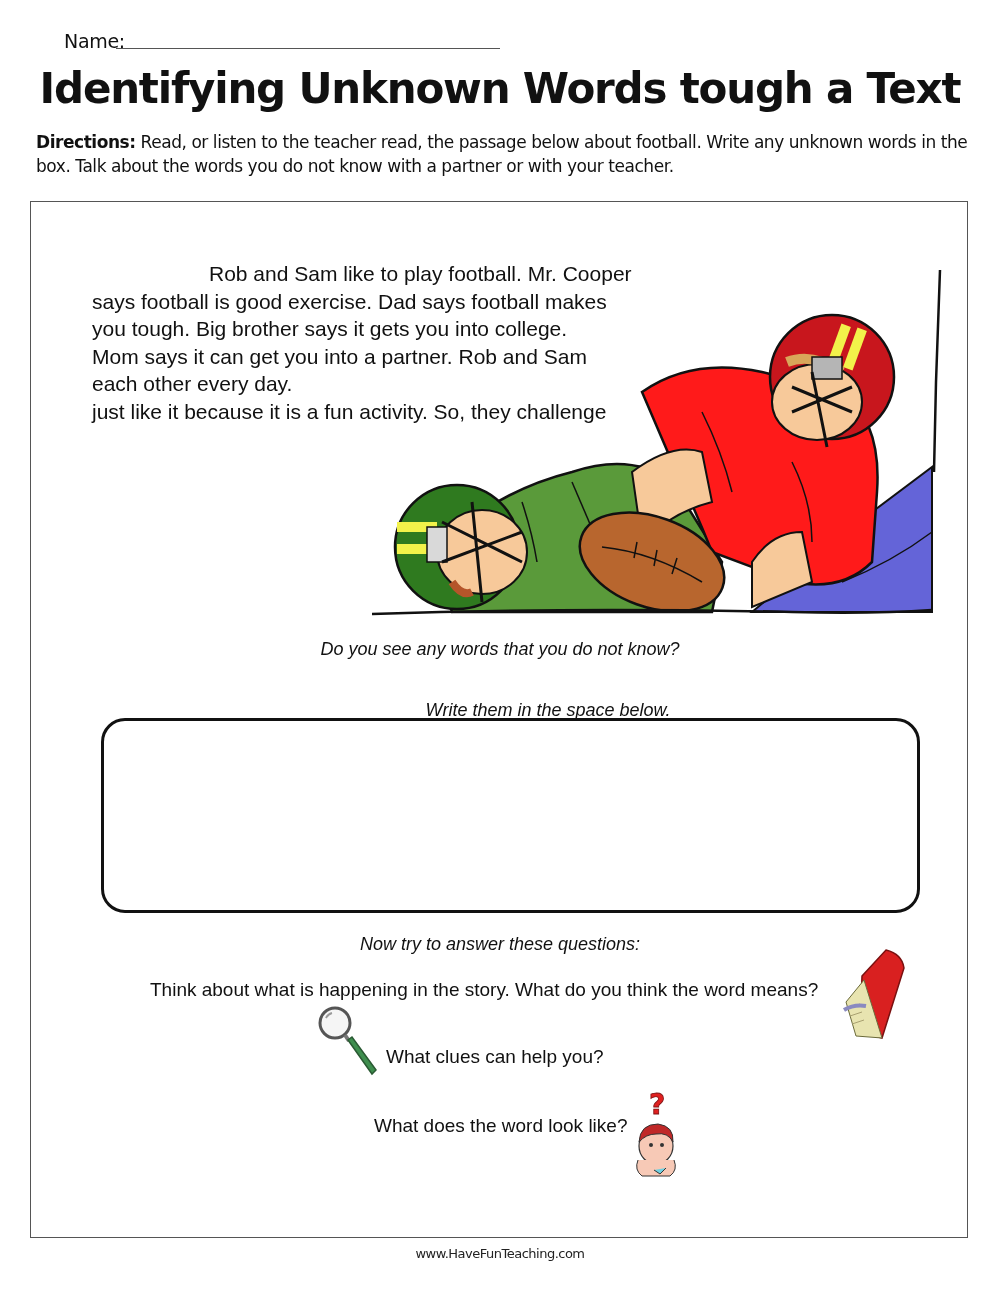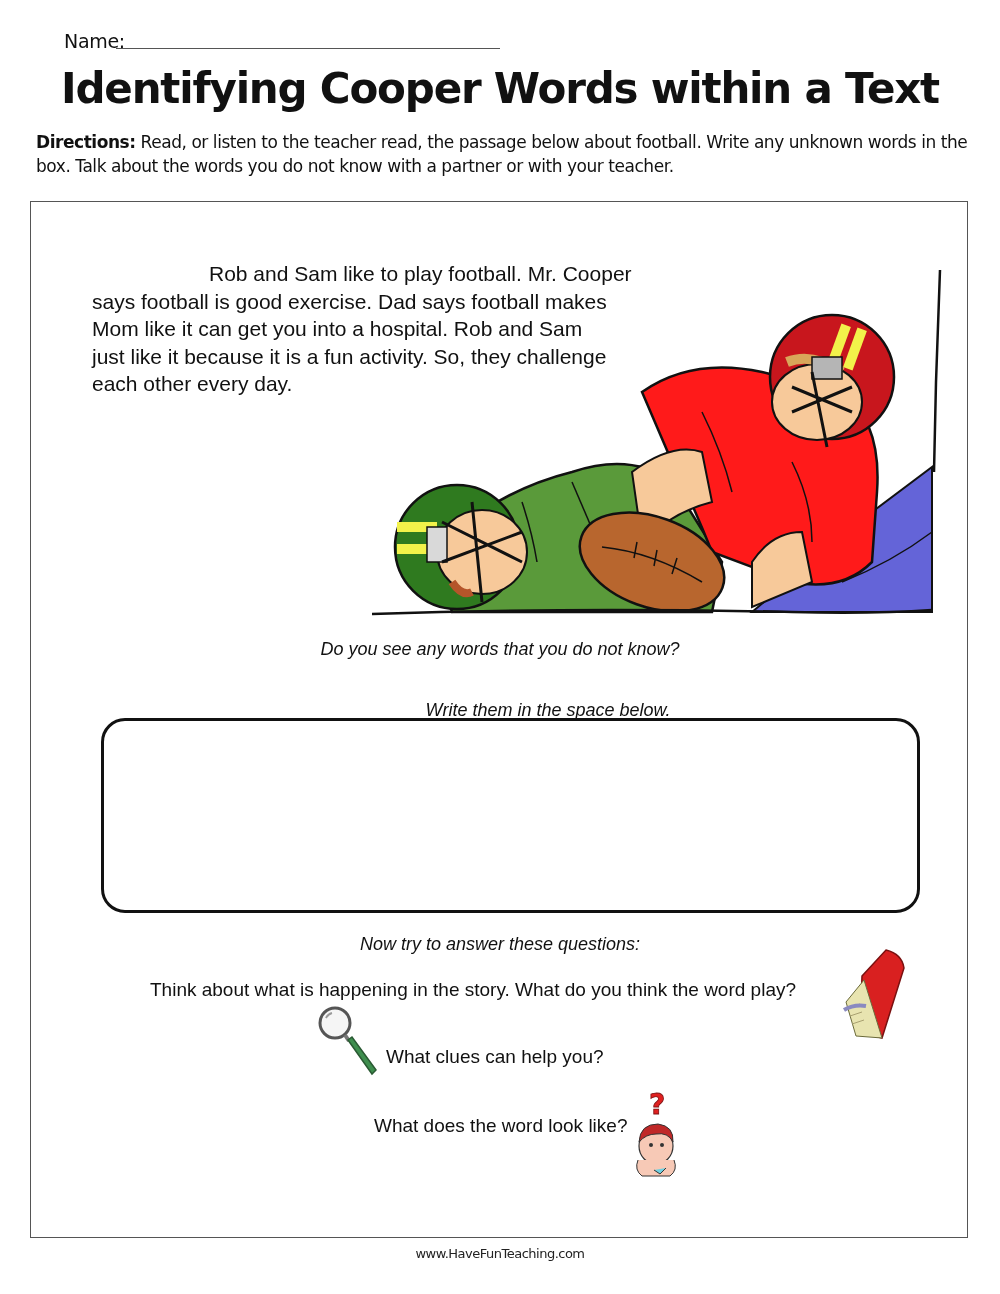--- a/index.html
+++ b/index.html
@@ -18,34 +18,35 @@
   .answer-box { left:101px; top:718px; width:819px; height:195px; border:3px solid #111; border-radius:24px; box-sizing:border-box; background:#fff; }
   .q { font-family:"Liberation Sans", sans-serif; font-size:19px; color:#111; white-space:nowrap; }
   .footer { left:0; top:1246px; width:1000px; text-align:center; font-family:"DejaVu Sans", sans-serif; font-size:13px; letter-spacing:-0.5px; color:#222; }
 </style>
 </head>
 <body>
 
 <div class="abs name-label">Name:</div>
 <div class="abs name-line"></div>
 
-<div class="abs title">Identifying Cooper Words within a Text</div>
+<div class="abs title">Identifying Unknown Words tough a Text</div>
 
 <div class="abs directions">
   <b>Directions:</b><span> Read, or listen to the teacher read, the passage below about football. Write any unknown words in the box. Talk about the words you do not know with a partner or with your teacher.</span>
 </div>
 
 <div class="abs frame"></div>
 
 <div class="abs passage">
   <div><span class="indent"></span><span>Rob and Sam like to play football.  Mr. Cooper</span></div>
   <div>says football is good exercise.  Dad says football makes</div>
-  <div>Mom like it can get you into a hospital.  Rob and Sam</div>
+  <div>you tough.   Big brother says it gets you into college.</div>
+  <div>Mom says it can get you into a partner.  Rob and Sam</div>
+  <div>each other every day.</div>
   <div>just like it because it is a fun activity.  So, they challenge</div>
-  <div>each other every day.</div>
 </div>
 
 <svg class="abs illus" viewBox="0 0 580 360" xmlns="http://www.w3.org/2000/svg">
 
   <path d="M568 8 L564 120 L562 210" stroke="#111" stroke-width="2.5" fill="none"></path>
 
   <path d="M380 350 L440 300 L500 250 L560 205 L560 350 Z" fill="#6464d8" stroke="#111" stroke-width="2"></path>
   <path d="M470 320 Q520 300 560 270" stroke="#111" stroke-width="1.5" fill="none"></path>
 
   <path d="M60 290 Q120 230 200 210 Q260 190 300 220 L350 300 L340 350 L80 350 Z" fill="#5a9a3a" stroke="#111" stroke-width="2.5"></path>
@@ -82,21 +83,21 @@
   <path d="M0 352 Q200 345 420 350 Q500 352 560 348" stroke="#111" stroke-width="2.5" fill="none"></path>
 </svg>
 
 <div class="abs prompt" style="top:639px;">Do you see any words that you do not know?</div>
 <div class="abs prompt" style="top:700px;padding-left:48px;">Write them in the space below.</div>
 
 <div class="abs answer-box"></div>
 
 <div class="abs prompt" style="top:934px;">Now try to answer these questions:</div>
 
-<div class="abs q" style="left:150px; top:979px;">Think about what is happening in the story.   What do you think the word play?</div>
+<div class="abs q" style="left:150px; top:979px;">Think about what is happening in the story.   What do you think the word means?</div>
 <svg class="abs" style="left:842px; top:946px;" width="64" height="98" viewBox="0 0 64 98">
   <path d="M20 30 L44 4 Q60 8 62 22 L40 92 L18 86 Z" fill="#d92020" stroke="#7a1010" stroke-width="1.5"></path>
   <path d="M4 56 L22 34 L40 92 L14 90 Z" fill="#e8e4b0" stroke="#6a6a3a" stroke-width="1"></path>
   <path d="M8 62 L18 58 M8 70 L20 66 M10 78 L22 74" stroke="#a8a070" stroke-width="1"></path>
   <path d="M2 64 Q12 58 24 60" stroke="#8a8ac0" stroke-width="4" fill="none"></path>
 </svg>
 
 <svg class="abs" style="left:316px; top:1004px;" width="62" height="74" viewBox="0 0 62 74">
   <circle cx="19" cy="19" r="15" fill="#f5f5f5" stroke="#555" stroke-width="3"></circle>
   <path d="M10 14 Q12 10 16 9" stroke="#999" stroke-width="2" fill="none"></path>

